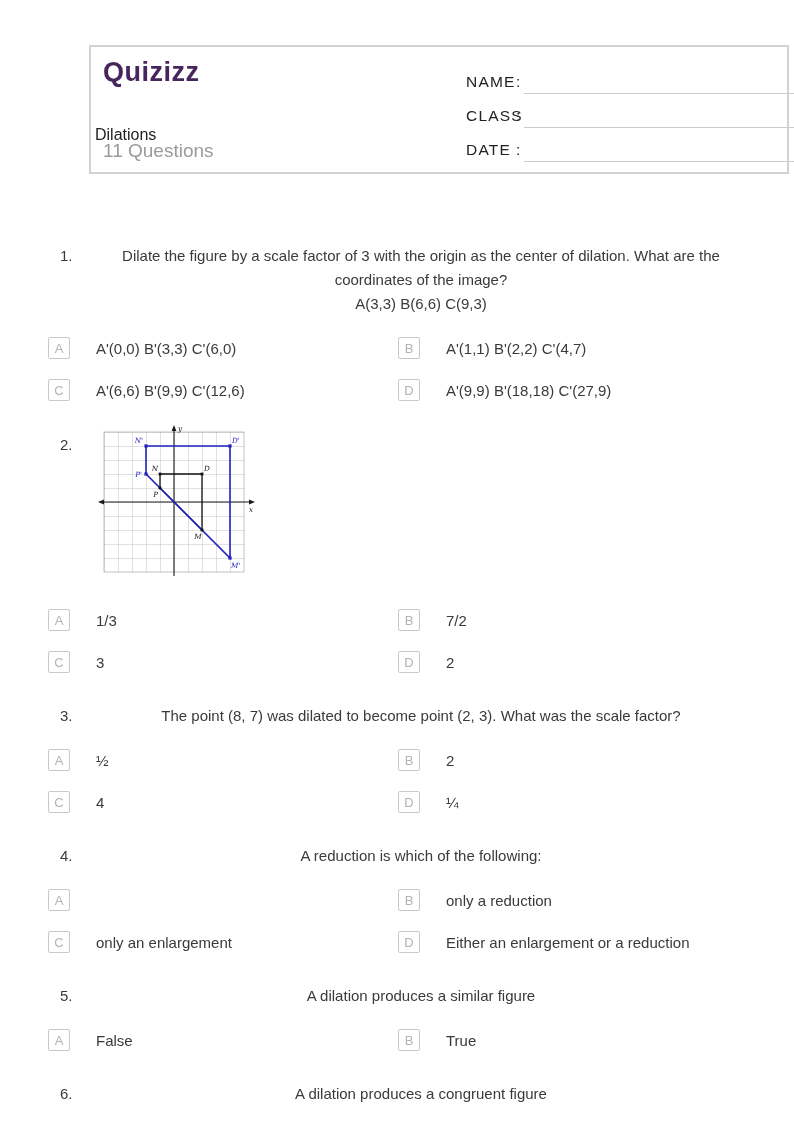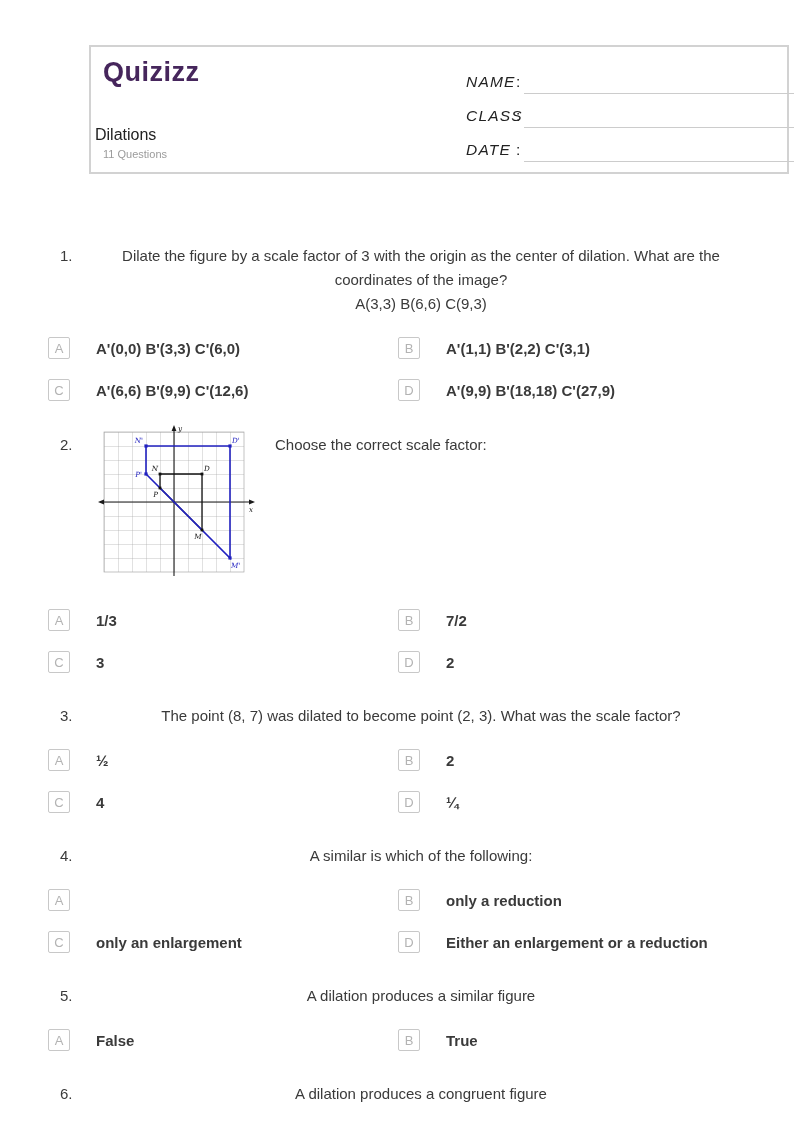--- a/index.html
+++ b/index.html
@@ -23,29 +23,29 @@
   .logo {
     position: absolute; left: 12px; top: 10px;
     font-size: 27px; font-weight: 800; letter-spacing: 0.5px;
     color: #46265c;
   }
   .quiz-title {
     position: absolute; left: 4px; top: 79px;
     font-size: 16px; color: #222222;
   }
   .quiz-subtitle {
-    position: absolute; left: 12px; top: 101px;
-    font-size: 11px; color: #9b9b9b;
+    position: absolute; left: 12px; top: 93px;
+    font-size: 19px; color: #9b9b9b;
   }
   .field {
     position: absolute; left: 375px; width: 358px; height: 24px;
     display: flex; align-items: flex-end;
     font-size: 15.5px; color: #222222;
   }
-  .field-label { width: 50px; letter-spacing: 1.2px; font-style: italic; }
+  .field-label { width: 50px; letter-spacing: 1.2px; }
   .field-colon { width: 8px; }
   .field-line { flex: 1; border-bottom: 1px solid #cccccc; height: 100%; margin-bottom: -3px; }
   .field-name  { top: 20px; }
   .field-class { top: 54px; }
   .field-date  { top: 88px; }
 
   
   .question {
     position: absolute; left: 48px; width: 701px;
   }
@@ -63,21 +63,21 @@
     display: grid; grid-template-columns: 350px 1fr;
   }
   .option { display: flex; align-items: center; height: 22px; margin-bottom: 20px; }
   .opt-box {
     width: 22px; height: 22px; flex: none;
     border: 1px solid #c8c8c8; border-radius: 2px;
     display: flex; align-items: center; justify-content: center;
     font-size: 13px; color: #b3b3b3; background: #fff;
     cursor: pointer;
   }
-  .opt-text { margin-left: 26px; font-size: 15px; color: #3a3a3a; font-weight: bold; }
+  .opt-text { margin-left: 26px; font-size: 15px; color: #3a3a3a; }
 
   #q1 { top: 244px; }
   #q2 { top: 424px; }
   #q3 { top: 704px; }
   #q4 { top: 844px; }
   #q5 { top: 984px; }
   #q6 { top: 1082px; }
 
   
   #q2 .qnum { padding-top: 9px; }
@@ -123,21 +123,21 @@
       <div>A(3,3) B(6,6) C(9,3)</div>
     </div>
   </div>
   <div class="options">
     <div class="option">
       <span class="opt-box">A</span>
       <span class="opt-text">A'(0,0) B'(3,3) C'(6,0)</span>
     </div>
     <div class="option">
       <span class="opt-box">B</span>
-      <span class="opt-text">A'(1,1) B'(2,2) C'(3,1)</span>
+      <span class="opt-text">A'(1,1) B'(2,2) C'(4,7)</span>
     </div>
     <div class="option">
       <span class="opt-box">C</span>
       <span class="opt-text">A'(6,6) B'(9,9) C'(12,6)</span>
     </div>
     <div class="option">
       <span class="opt-box">D</span>
       <span class="opt-text">A'(9,9) B'(18,18) C'(27,9)</span>
     </div>
   </div>
@@ -192,21 +192,20 @@
         <text x="152" y="88" text-anchor="start">x</text>
       </g>
       <g class="graph-label" fill="#2121c0">
         <text x="46" y="19" text-anchor="end">N'</text>
         <text x="135" y="19" text-anchor="start">D'</text>
         <text x="134" y="144" text-anchor="start">M'</text>
         <text x="45" y="53" text-anchor="end">P'</text>
       </g>
     </svg>
 
-    <div class="q2text">Choose the correct scale factor:</div>
   </div>
   <div class="options">
     <div class="option">
       <span class="opt-box">A</span>
       <span class="opt-text">1/3</span>
     </div>
     <div class="option">
       <span class="opt-box">B</span>
       <span class="opt-text">7/2</span>
     </div>
@@ -242,21 +241,21 @@
     <div class="option">
       <span class="opt-box">D</span>
       <span class="opt-text">¼</span>
     </div>
   </div>
 </div>
 
 <div class="question" id="q4">
   <div class="qrow">
     <div class="qnum">4.</div>
-    <div class="qtext">A similar is which of the following:</div>
+    <div class="qtext">A reduction is which of the following:</div>
   </div>
   <div class="options">
     <div class="option">
       <span class="opt-box">A</span>
     </div>
     <div class="option">
       <span class="opt-box">B</span>
       <span class="opt-text">only a reduction</span>
     </div>
     <div class="option">

